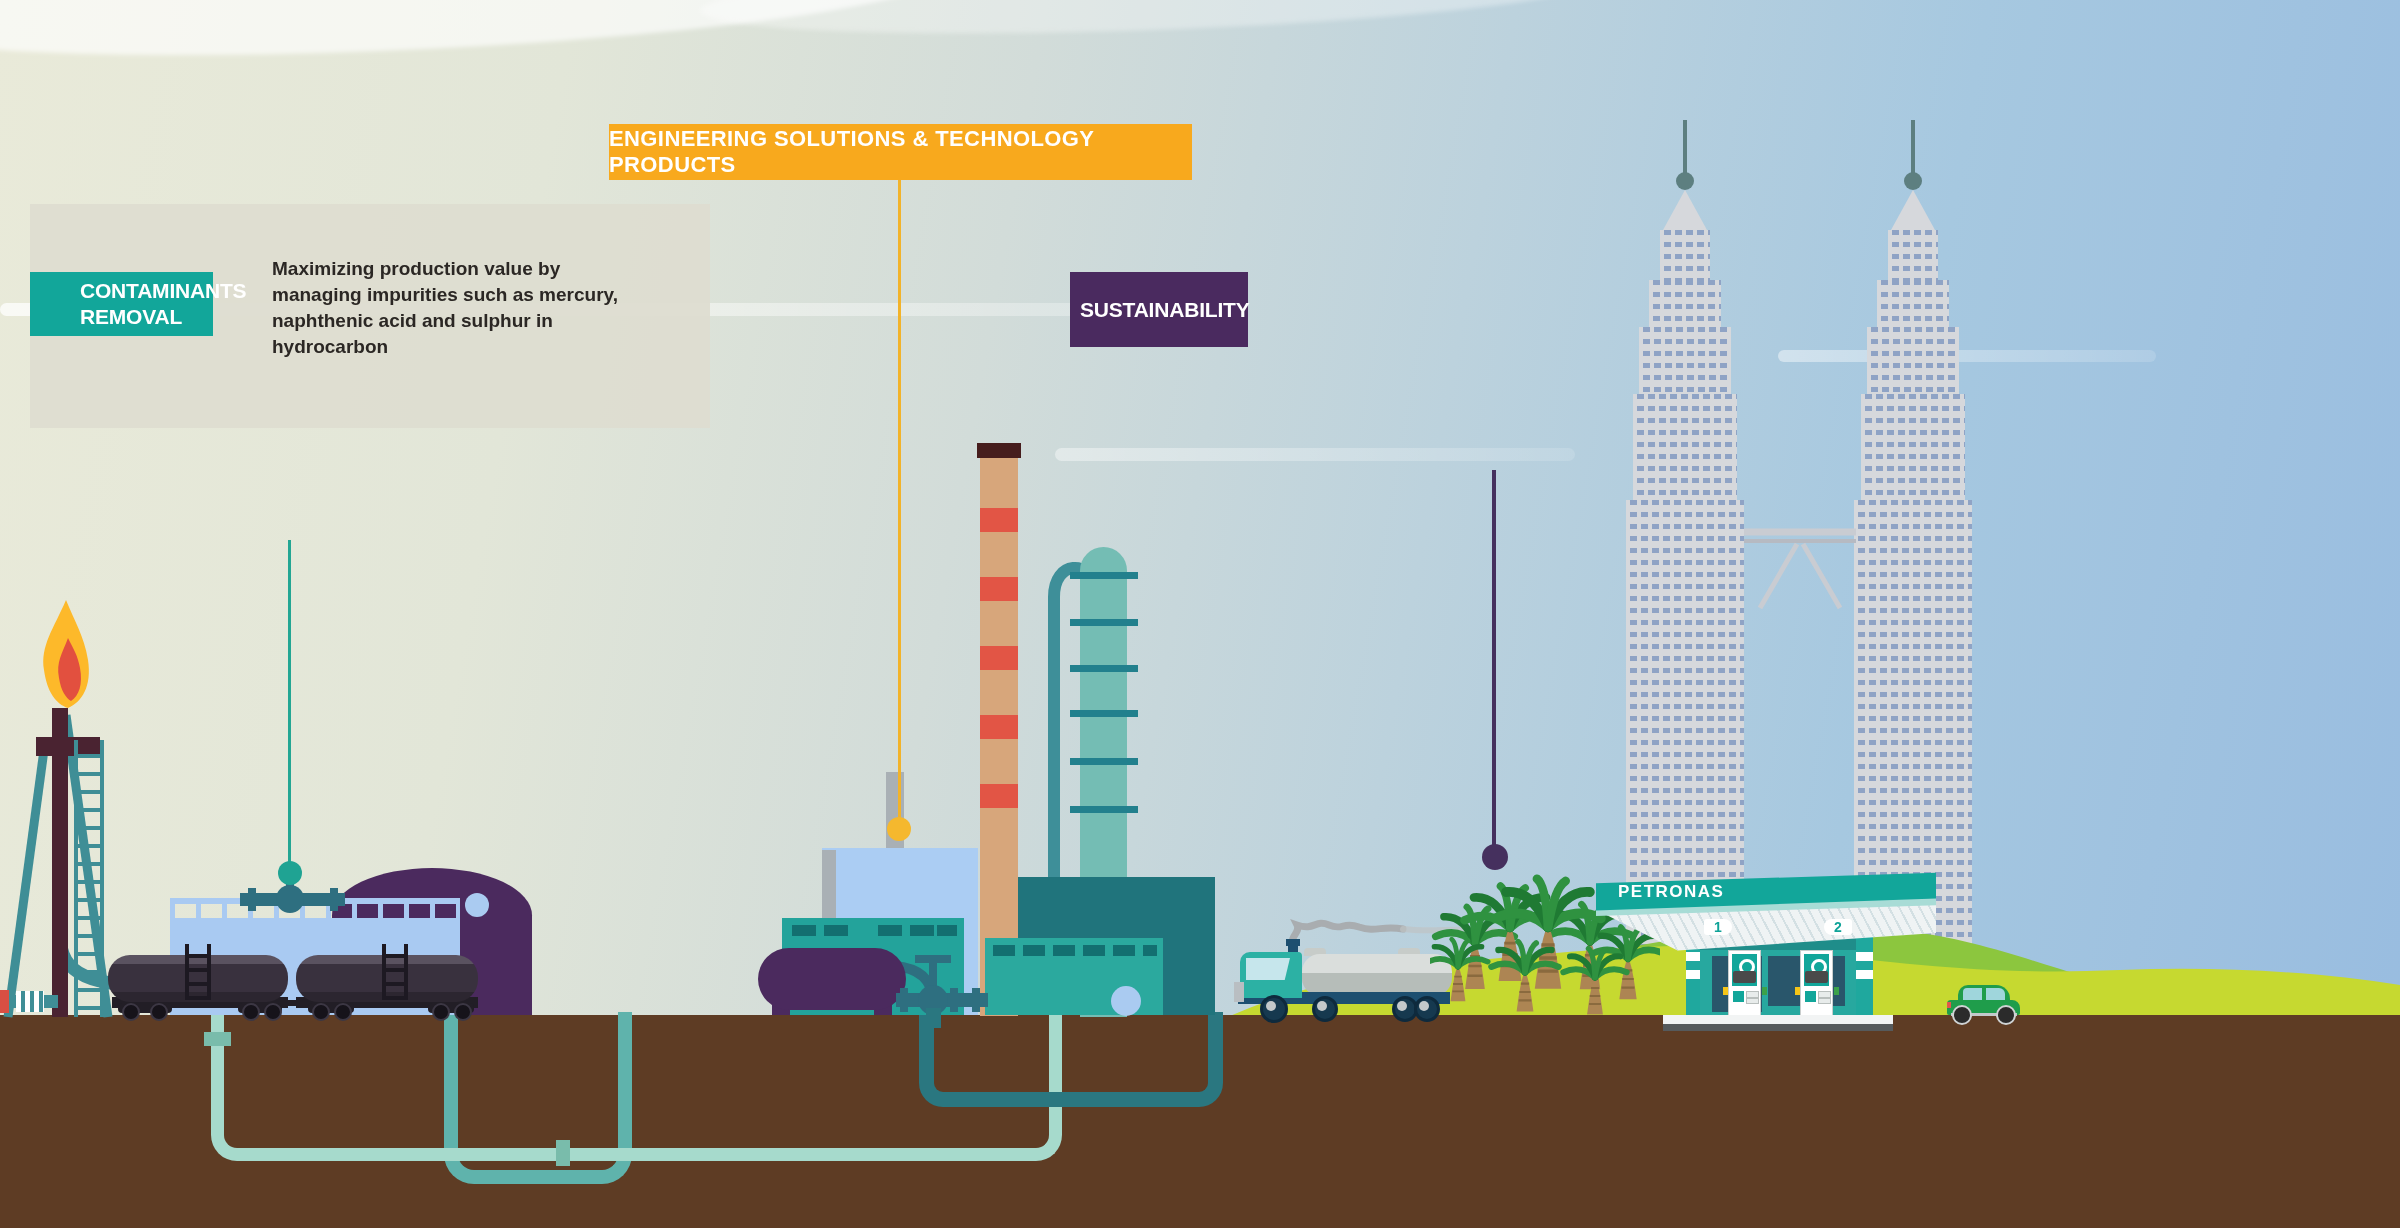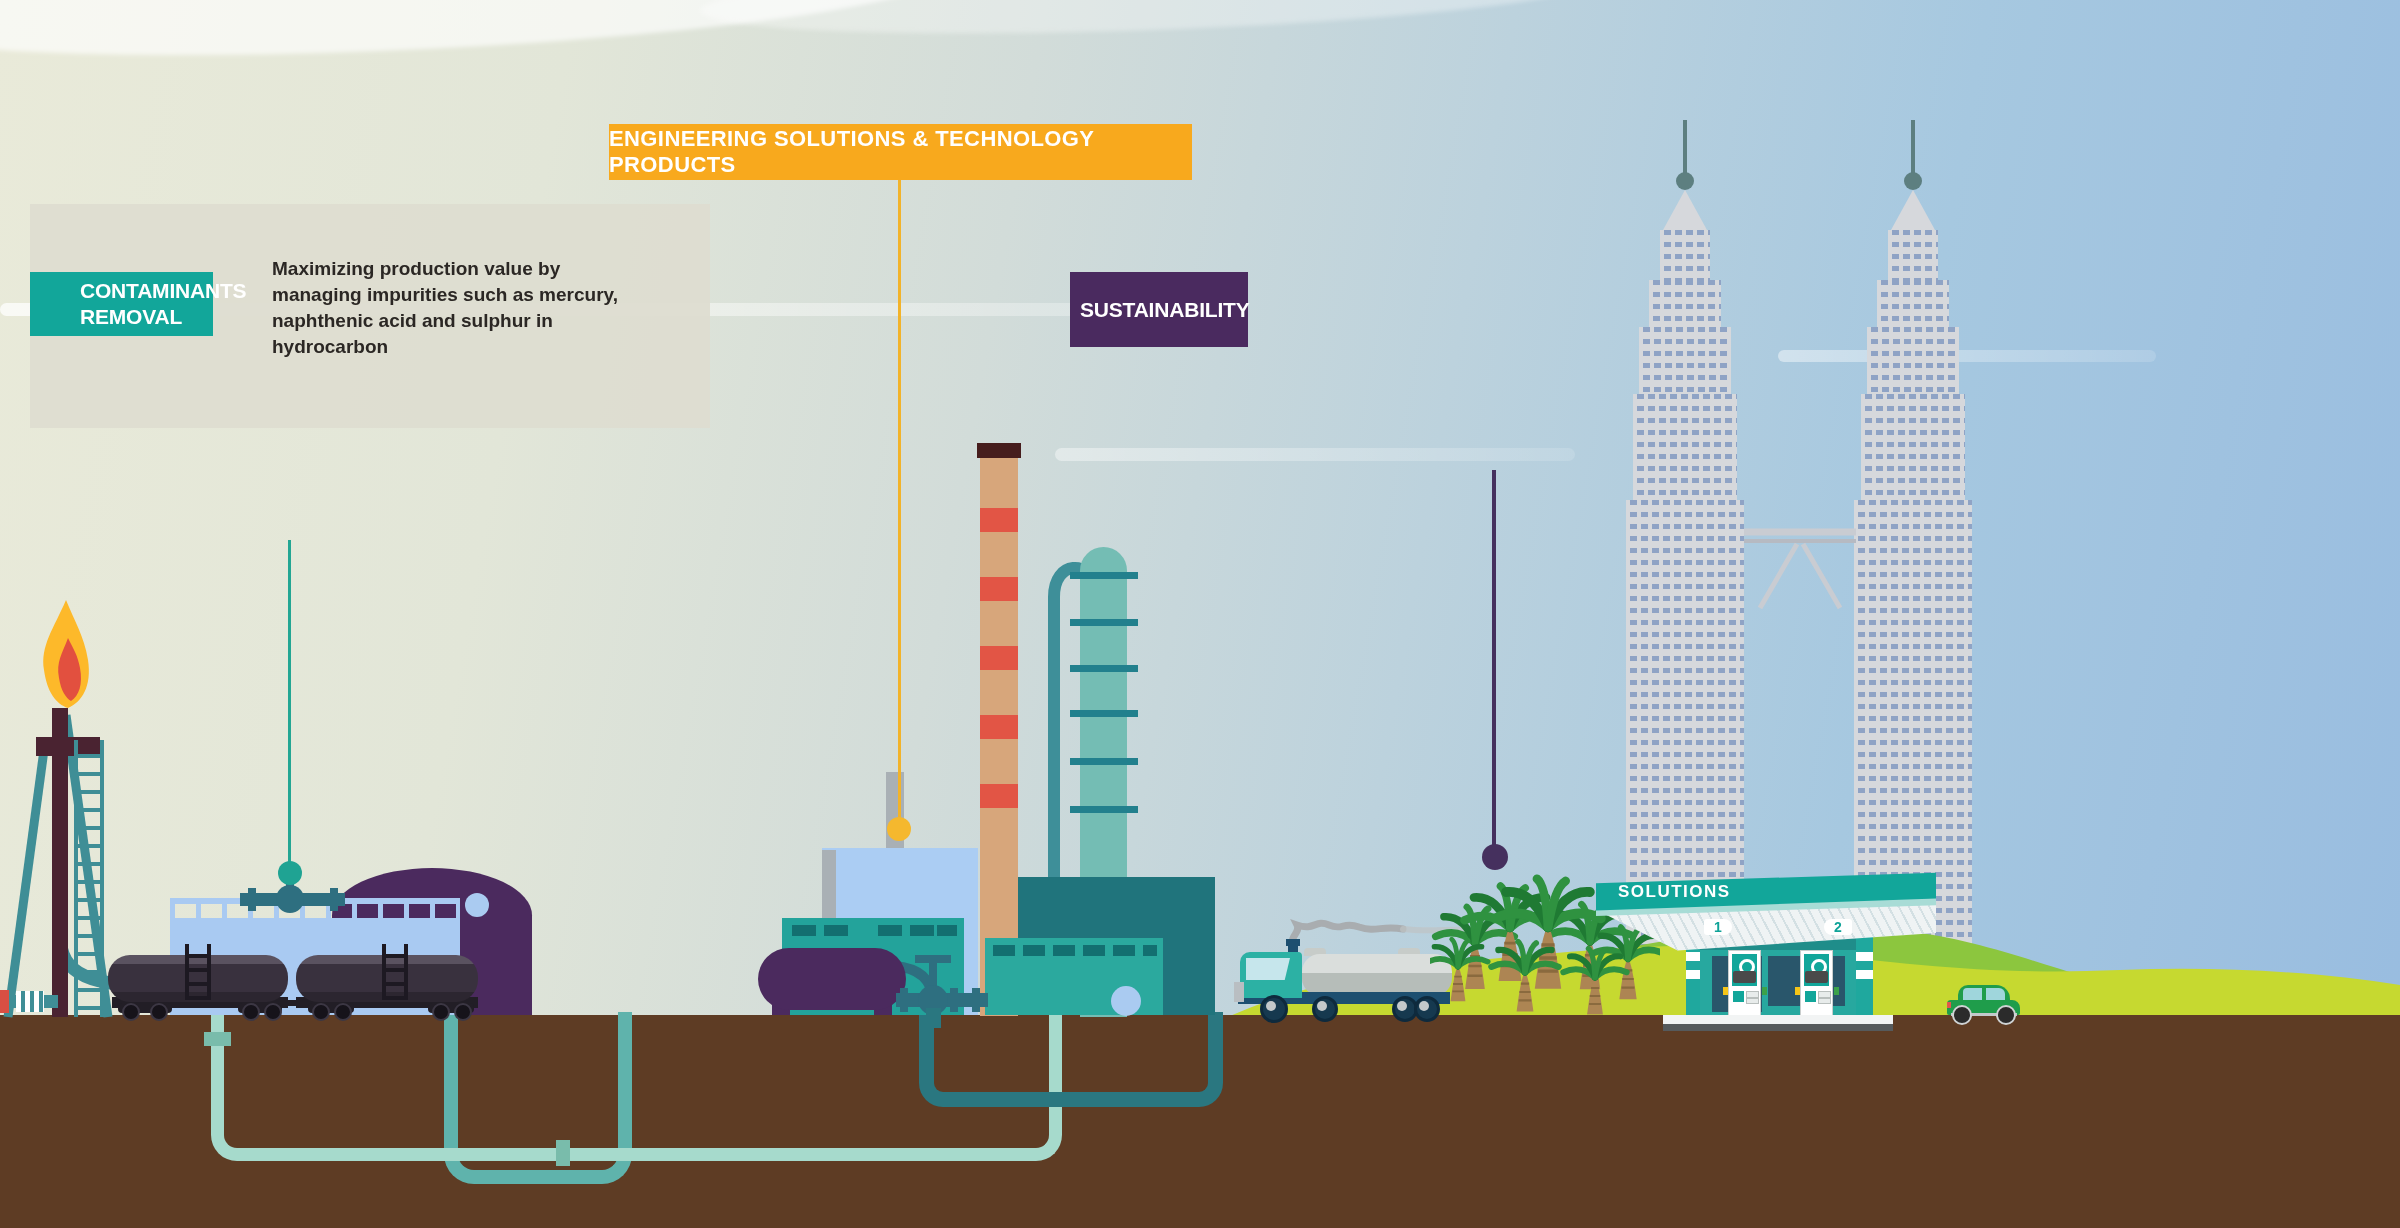--- a/index.html
+++ b/index.html
@@ -272,21 +272,21 @@
     <div class="abs" style="left:1700px;top:938px;width:156px;height:16px;background:#1f8d8a;"></div>
     <div class="abs" style="left:1700px;top:950px;width:156px;height:65px;background:#27a89f;"></div>
     <div class="abs" style="left:1712px;top:956px;width:50px;height:56px;background:#29566b;"></div>
     <div class="abs" style="left:1768px;top:956px;width:77px;height:50px;background:#29566b;"></div>
 
     <div class="abs" style="left:1596px;top:873px;width:340px;height:80px;background:#eff3f4;clip-path:polygon(0% 46%,100% 32%,100% 75%,24% 97%);">
       <div class="abs" style="left:0;top:0;width:340px;height:80px;background:repeating-linear-gradient(62deg,rgba(170,195,202,.4) 0 2px,transparent 2px 9px);"></div>
     </div>
     <div class="abs" style="left:1596px;top:896px;width:340px;height:20px;background:#a8dcd6;clip-path:polygon(0 62%,100% 10%,100% 46%,0 100%);"></div>
     <div class="abs banner" style="left:1596px;top:872px;width:340px;height:40px;background:#12a69a;clip-path:polygon(0 28%,100% 2%,100% 66%,0 96%);justify-content:flex-start;padding-left:22px;font-size:17px;letter-spacing:1.5px;box-sizing:border-box;">
-        <span>SOLUTIONS</span>
+        <span>PETRONAS</span>
       </div>
 
     <div class="abs pumpnum" style="left:1704px;top:919px;width:28px;height:16px;">
         <span>1</span>
       </div>
     <div class="abs pumpnum" style="left:1824px;top:919px;width:28px;height:16px;border-radius:8px 3px 3px 8px;">
         <span>2</span>
       </div>
 
     <div class="abs" style="left:1728px;top:950px;width:33px;height:67px;background:#fff;border:1px solid #c9cecd;box-sizing:border-box;">

